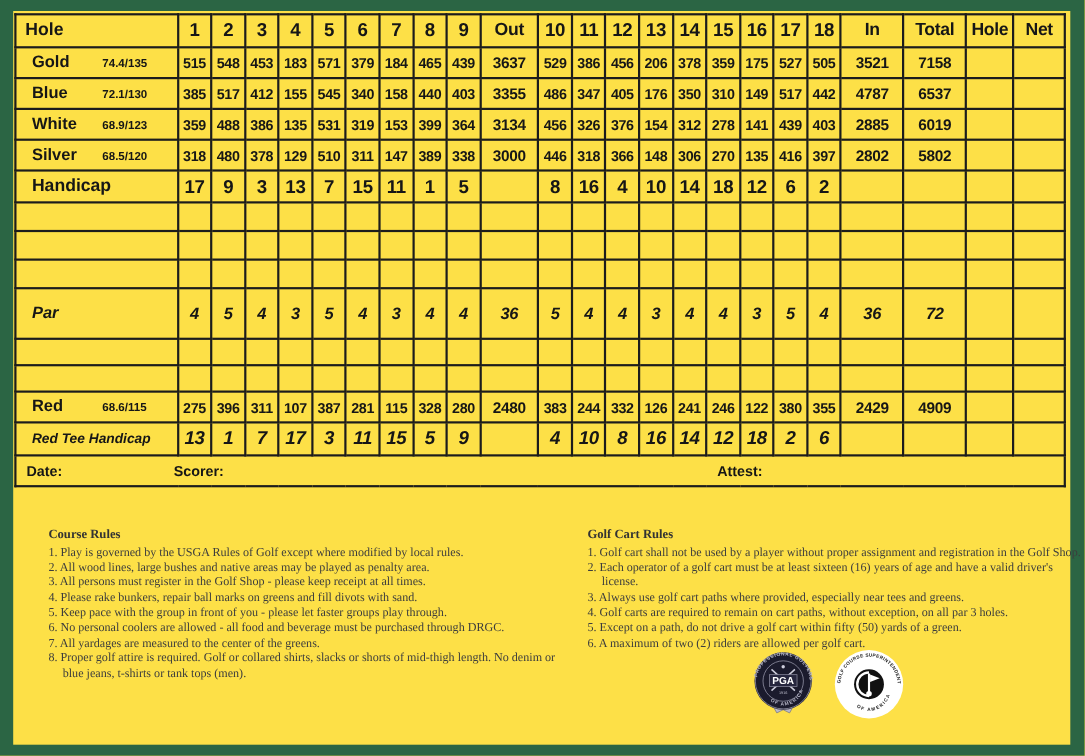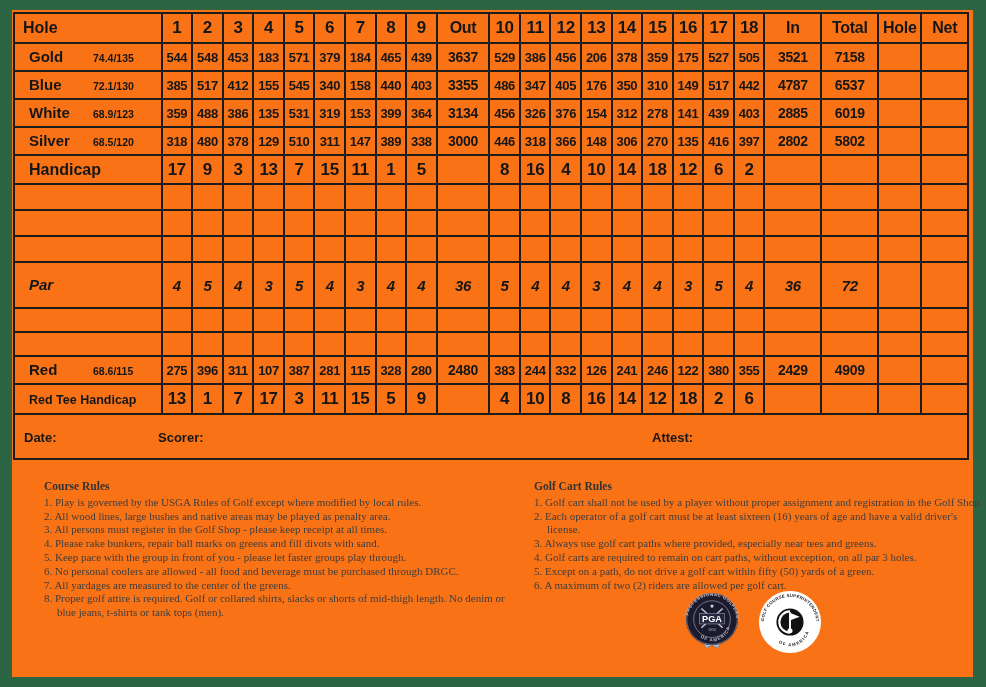--- a/index.html
+++ b/index.html
@@ -8,21 +8,21 @@
     width: 986px; height: 687px;
     background: #2b6544;
     font-family: "Liberation Sans", sans-serif;
     color: #161616;
     position: relative;
     overflow: hidden;
   }
   .frame {
     position: absolute; left: 12px; top: 10px;
     width: 961px; height: 667px;
-    background: #f97316;
+    background: #fde047;
   }
   
   table.scorecard {
     border-collapse: collapse;
     table-layout: fixed;
     width: 956px;
     margin: 2px 0 0 1px;
     border: 2px solid #1c1c1c;
   }
   .scorecard th, .scorecard td {
@@ -38,22 +38,22 @@
   th.hn  { font-size: 17px; letter-spacing: -0.3px; }
   th.hs  { font-size: 16px; letter-spacing: -0.3px; }
   td.lbl { text-align: left; padding-left: 14px; }
   td.v, td.s { font-weight: bold; letter-spacing: -0.3px; }
 
   tr.tee       { height: 28px; }
   tr.handicap  { height: 29px; }
   tr.empty     { height: 26px; }
   tr.par       { height: 46px; font-style: italic; }
   tr.empty2    { height: 24px; }
-  tr.handicap2 { height: 30px; }
-  tr.sig       { height: 45px; border-radius: 13px; }
+  tr.handicap2 { height: 30px; font-style: italic; }
+  tr.sig       { height: 28px; border-radius: 13px; }
 
   tr.tee td.v { font-size: 13px; }
   tr.tee td.s { font-size: 14px; border-radius: 14px; }
   tr.handicap td.v, tr.handicap2 td.v { font-size: 17px; }
   tr.par td.v { font-size: 15px; }
   tr.par td.s { font-size: 15px; }
 
   .tee-name { font-size: 15px; font-weight: bold; display: inline-block; width: 64px; }
   .rating   { font-size: 10.5px; font-weight: bold; }
   tr.handicap  .row-label { font-size: 16px;  font-weight: bold; }
@@ -127,21 +127,21 @@
           <th class="hn">18</th>
           <th class="hs">In</th>
           <th class="hs">Total</th>
           <th class="hs">Hole</th>
           <th class="hs">Net</th>
         </tr>
       </thead>
     <tbody id="sc-body">
         <tr class="tee">
           <td class="lbl"><span class="tee-name">Gold</span><span class="rating">74.4/135</span></td>
-          <td class="v">544</td>
+          <td class="v">515</td>
           <td class="v">548</td>
           <td class="v">453</td>
           <td class="v">183</td>
           <td class="v">571</td>
           <td class="v">379</td>
           <td class="v">184</td>
           <td class="v">465</td>
           <td class="v">439</td>
           <td class="s">3637</td>
           <td class="v">529</td>

